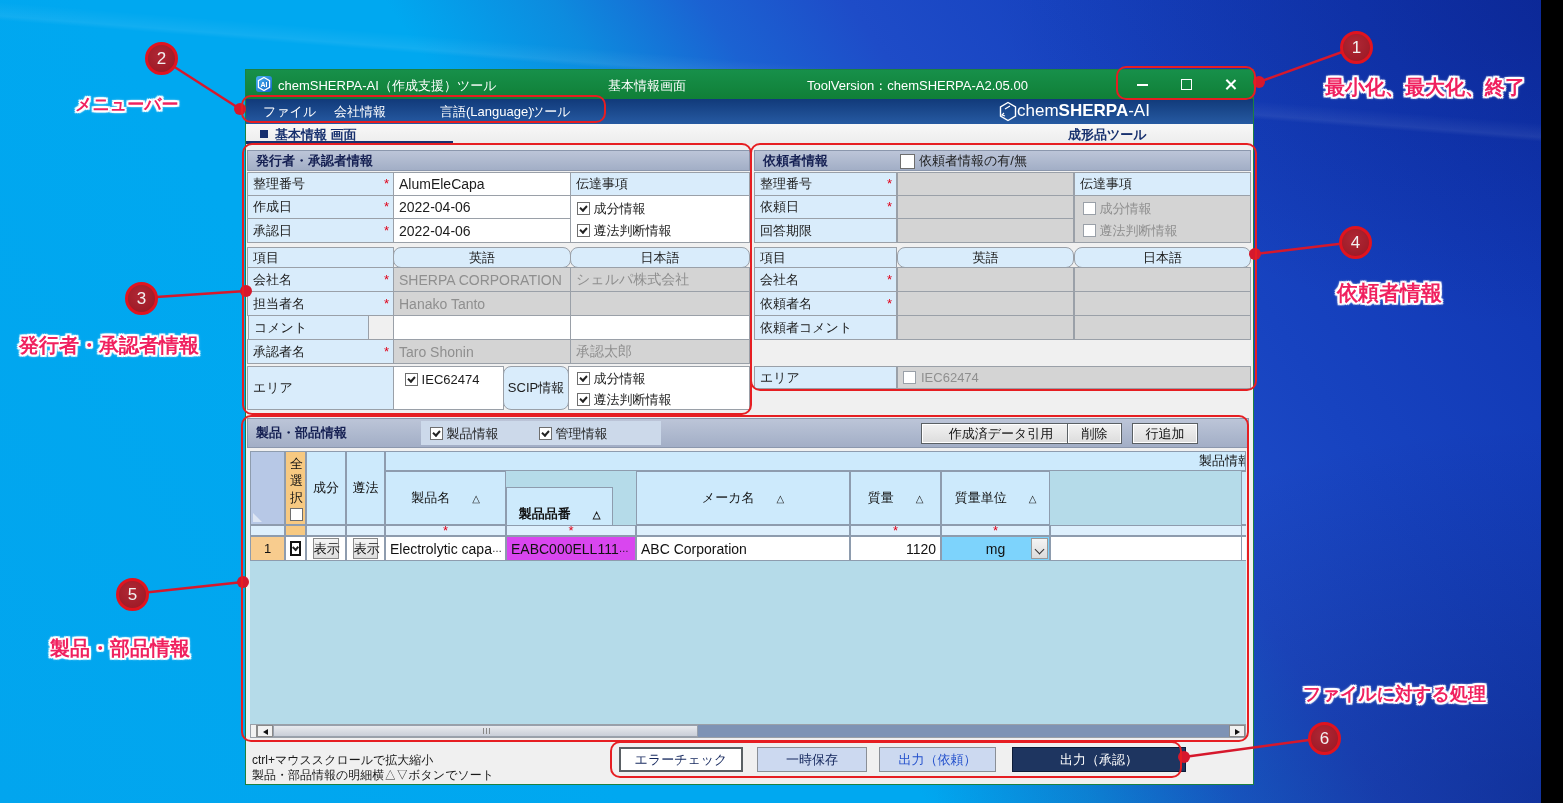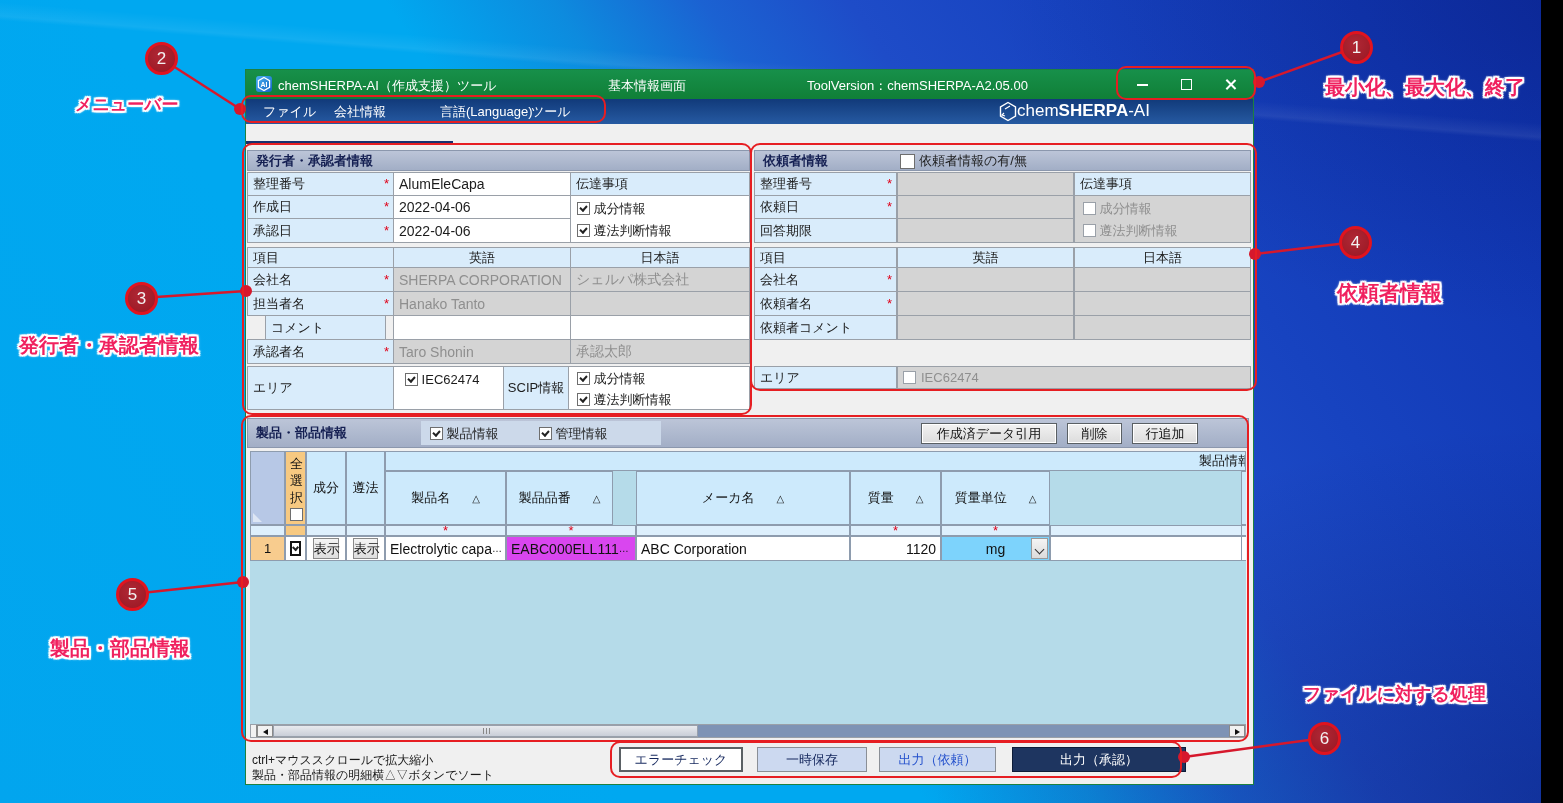--- a/index.html
+++ b/index.html
@@ -22,21 +22,21 @@
 #tabrow{position:absolute;left:0;top:54px;width:100%;height:20px;background:linear-gradient(#f8f8f8,#ececec);}
 #tabrow .sq{position:absolute;left:14px;top:6px;width:8px;height:8px;background:#17306e;}
 #tabrow .t1{position:absolute;left:29px;top:2px;font-size:13px;font-weight:bold;color:#17306e;white-space:nowrap;}
 #tabrow .t2{position:absolute;left:822px;top:2px;font-size:13px;font-weight:bold;color:#17306e;white-space:nowrap;}
 #tabunder{position:absolute;left:0;top:71px;width:207px;height:3px;background:#17306e;}
 
 .cell{position:absolute;box-sizing:border-box;border:1px solid #9aa0a8;font-size:13px;color:#1c1c1c;display:flex;align-items:center;padding:0 5px;white-space:nowrap;overflow:hidden;}
 .lbl{background:#d9ecfb;}
 .val{background:#fff;}
 .dis{background:#d4d4d4;color:#8f8f8f;}
-.ctr{justify-content:center;padding:8px;}
+.ctr{justify-content:center;padding:8px;border-radius:8px;}
 .hbar{position:absolute;box-sizing:border-box;background:linear-gradient(#bcc5d8,#a2aec6);border:1px solid #8b97ad;font-size:13px;font-weight:bold;color:#141f52;display:flex;align-items:center;padding:0 8px;}
 .ast{color:#e00018;font-size:13px;position:absolute;right:4px;top:50%;margin-top:-8px;}
 .ck{display:inline-block;width:13px;height:13px;background:#fff;border:1px solid #6e6e6e;box-sizing:border-box;position:relative;vertical-align:-2px;}
 .ck.on:after{content:"";position:absolute;left:15%;top:20%;width:48%;height:28%;border-left:2px solid #222;border-bottom:2px solid #222;transform:rotate(-48deg);}
 .ck.lt{border-color:#9aa0a8;}
 .pbtn{position:absolute;height:21px;background:linear-gradient(#f2f2f2,#dcdcdc);border:1px solid #5a6064;box-sizing:border-box;font-size:13px;color:#111;text-align:center;line-height:19px;box-shadow:inset 0 0 0 1px #fff;}
 .tc{position:absolute;box-sizing:border-box;border:1px solid #8e9cae;font-size:13px;color:#111;display:flex;align-items:center;padding:0 4px;white-space:nowrap;overflow:hidden;}
 .hcell{background:#cdeafc;justify-content:center;}
 .tri{font-size:10px;margin-left:22px;color:#222;}
 .rast{color:#e00018;padding:0;align-items:flex-start;line-height:10px;}
@@ -77,20 +77,25 @@
     <div class="m" style="left:162px;margin-left:32px;">言語(Language)</div>
     <div class="m" style="left:285px;">ツール</div>
     <div id="logo">
       <svg width="20" height="21" viewBox="0 0 20 21" style="position:absolute;left:0;top:1px;">
           <polygon points="10,1.5 17.5,6 17.5,15 10,19.5 2.5,15 2.5,6" fill="none" stroke="#fff" stroke-width="1.4"></polygon>
           <path d="M12 5 L7 8 M6 12 l-2 2 l3 1" stroke="#fff" stroke-width="1.2" fill="none"></path>
         </svg>
       <span style="position:absolute;left:19px;top:1px;font-size:17px;">chem<b>SHERPA</b>-AI</span>
     </div>
   </div>
+  <div id="tabrow">
+    <div class="sq"></div>
+    <div class="t1">基本情報 画面</div>
+    <div class="t2">成形品ツール</div>
+  </div>
   <div id="tabunder"></div>
 
   <div class="hbar" style="left:1px;top:80px;width:503px;height:21px;">発行者・承認者情報</div>
   <div class="cell lbl" style="left:1px;top:102px;width:147px;height:24px;">整理番号<span class="ast">*</span></div>
   <div class="cell val" style="left:147px;top:102px;width:178px;height:24px;font-size:14px;">AlumEleCapa</div>
   <div class="cell lbl" style="left:324px;top:102px;width:180px;height:24px;">伝達事項</div>
   <div class="cell lbl" style="left:1px;top:125px;width:147px;height:24px;">作成日<span class="ast">*</span></div>
   <div class="cell val" style="left:147px;top:125px;width:178px;height:24px;font-size:14px;">2022-04-06</div>
   <div class="cell lbl" style="left:1px;top:148px;width:147px;height:25px;">承認日<span class="ast">*</span></div>
   <div class="cell val" style="left:147px;top:148px;width:178px;height:25px;font-size:14px;">2022-04-06</div>
@@ -100,21 +105,21 @@
   </div>
   <div class="cell lbl" style="left:1px;top:177px;width:147px;height:21px;">項目</div>
   <div class="cell lbl ctr" style="left:147px;top:177px;width:178px;height:21px;">英語</div>
   <div class="cell lbl ctr" style="left:324px;top:177px;width:180px;height:21px;">日本語</div>
   <div class="cell lbl" style="left:1px;top:197px;width:147px;height:25px;">会社名<span class="ast">*</span></div>
   <div class="cell dis" style="left:147px;top:197px;width:178px;height:25px;font-size:14px;">SHERPA CORPORATION</div>
   <div class="cell dis" style="left:324px;top:197px;width:180px;height:25px;font-size:14px;">シェルパ株式会社</div>
   <div class="cell lbl" style="left:1px;top:221px;width:147px;height:25px;">担当者名<span class="ast">*</span></div>
   <div class="cell dis" style="left:147px;top:221px;width:178px;height:25px;font-size:14px;">Hanako Tanto</div>
   <div class="cell dis" style="left:324px;top:221px;width:180px;height:25px;"></div>
-  <div class="cell lbl" style="left:19px;top:245px;width:121px;height:25px;">コメント</div>
+  <div class="cell lbl" style="left:2px;top:245px;width:121px;height:25px;">コメント</div>
   <div class="cell val" style="left:147px;top:245px;width:178px;height:25px;"></div>
   <div class="cell val" style="left:324px;top:245px;width:180px;height:25px;"></div>
   <div class="cell lbl" style="left:1px;top:269px;width:147px;height:25px;">承認者名<span class="ast">*</span></div>
   <div class="cell dis" style="left:147px;top:269px;width:178px;height:25px;font-size:14px;">Taro Shonin</div>
   <div class="cell dis" style="left:324px;top:269px;width:180px;height:25px;font-size:14px;">承認太郎</div>
   <div class="cell lbl" style="left:1px;top:296px;width:147px;height:44px;">エリア</div>
   <div class="cell val" style="left:147px;top:296px;width:111px;height:44px;padding:0;display:block;">
     <div style="position:absolute;left:11px;top:5px;"><span class="ck on"></span> IEC62474</div>
   </div>
   <div class="cell lbl ctr" style="left:257px;top:296px;width:66px;height:44px;">SCIP情報</div>
@@ -147,36 +152,36 @@
   <div class="cell lbl" style="left:508px;top:245px;width:143px;height:25px;">依頼者コメント</div>
   <div class="cell dis" style="left:651px;top:245px;width:177px;height:25px;"></div>
   <div class="cell dis" style="left:828px;top:245px;width:177px;height:25px;"></div>
   <div class="cell lbl" style="left:508px;top:296px;width:143px;height:23px;">エリア</div>
   <div class="cell dis" style="left:651px;top:296px;width:354px;height:23px;"><span class="ck lt" style="margin-right:5px;"></span> IEC62474</div>
 
   <div class="hbar" style="left:1px;top:348px;width:1002px;height:30px;">製品・部品情報</div>
   <div style="position:absolute;left:175px;top:351px;width:240px;height:24px;background:#ccd9ea;"></div>
   <div style="position:absolute;left:184px;top:355px;font-size:13px;color:#1c1c1c;"><span class="ck on"></span> 製品情報</div>
   <div style="position:absolute;left:293px;top:355px;font-size:13px;color:#1c1c1c;"><span class="ck on"></span> 管理情報</div>
-  <div class="pbtn" style="left:675px;top:353px;width:136px;">作成済データ引用</div>
+  <div class="pbtn" style="left:675px;top:353px;width:160px;">作成済データ引用</div>
   <div class="pbtn" style="left:821px;top:353px;width:55px;">削除</div>
   <div class="pbtn" style="left:886px;top:353px;width:66px;">行追加</div>
 
   <div style="position:absolute;left:4px;top:381px;width:996px;height:273px;background:#b5dbe9;overflow:hidden;">
     <div class="tc" style="left:0;top:0;width:35px;height:74px;background:#b7c8e6;">
         <span style="position:absolute;left:2px;bottom:2px;width:0;height:0;border-left:9px solid #dde6f4;border-top:9px solid transparent;"></span>
       </div>
     <div class="tc" style="left:35px;top:0;width:21px;height:74px;background:#f7c981;display:block;text-align:center;"><div style="margin-top:3px;line-height:17px;">全<br>選<br>択</div><span class="ck" style="margin-top:2px;"></span></div>
     <div class="tc hcell" style="left:56px;top:0;width:40px;height:74px;">成分</div>
     <div class="tc hcell" style="left:96px;top:0;width:39px;height:74px;">遵法</div>
     <div class="tc hcell" style="left:135px;top:0;width:861px;height:20px;justify-content:flex-end;">
         <span style="margin-right:-10px;">製品情報</span>
       </div>
     <div class="tc hcell" style="left:135px;top:20px;width:121px;height:54px;">製品名<span class="tri">△</span></div>
-    <div class="tc hcell" style="left:256px;top:20px;width:107px;height:54px;">製品品番<span class="tri">△</span></div>
+    <div class="tc hcell" style="left:256px;top:36px;width:107px;height:54px;font-weight:bold;">製品品番<span class="tri">△</span></div>
     <div class="tc hcell" style="left:386px;top:20px;width:214px;height:54px;">メーカ名<span class="tri">△</span></div>
     <div class="tc hcell" style="left:600px;top:20px;width:91px;height:54px;">質量<span class="tri">△</span></div>
     <div class="tc hcell" style="left:691px;top:20px;width:109px;height:54px;">質量単位<span class="tri">△</span></div>
       <div class="tc hcell" style="left:991px;top:20px;width:5px;height:54px;"></div>
 
     <div class="tc hcell band" style="left:0;top:74px;width:35px;height:11px;"></div>
     <div class="tc hcell" style="left:35px;top:74px;width:21px;height:11px;background:#f7c981;"></div>
     <div class="tc hcell band" style="left:56px;top:74px;width:40px;height:11px;"></div>
     <div class="tc hcell band" style="left:96px;top:74px;width:39px;height:11px;"></div>
     <div class="tc hcell rast band" style="left:135px;top:74px;width:121px;height:11px;">*</div>

